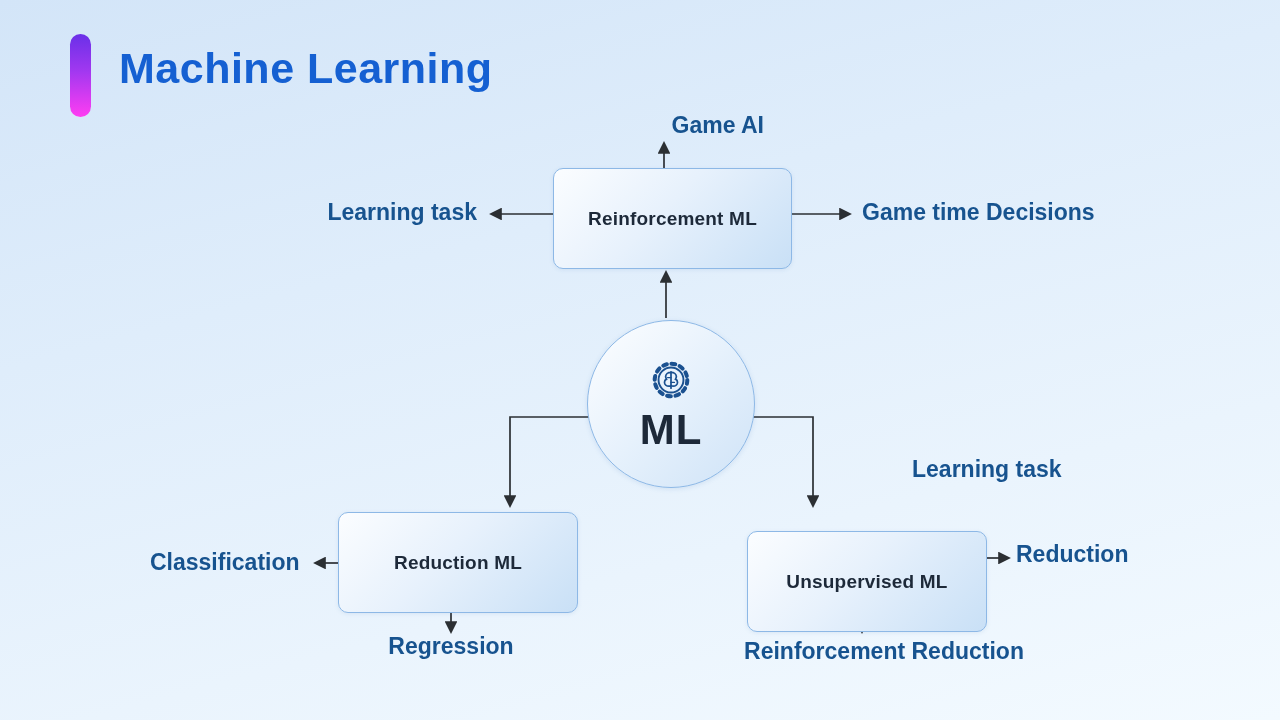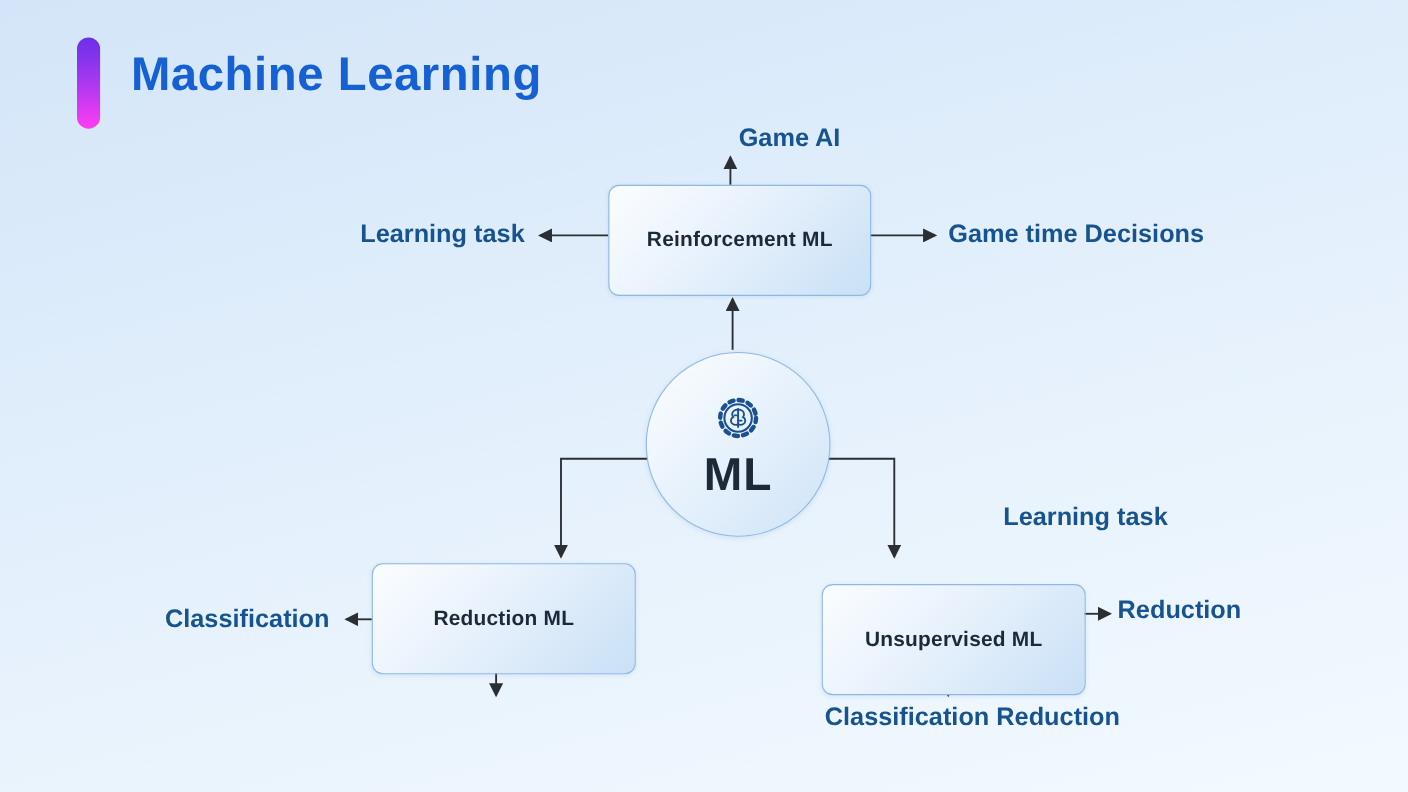--- a/index.html
+++ b/index.html
@@ -113,17 +113,18 @@
     <span class="node-label">Reduction ML</span>
   </div>
   <div class="node node-unsupervised">
     <span class="node-label">Unsupervised ML</span>
   </div>
 
   <div class="edge-label lbl-game-ai">Game AI</div>
   <div class="edge-label lbl-learning-task-top">Learning task</div>
   <div class="edge-label lbl-real-time">Game time Decisions</div>
   <div class="edge-label lbl-classification">Classification</div>
+  <div class="edge-label lbl-regression">Regression</div>
   <div class="edge-label lbl-learning-task-right">Learning task</div>
   <div class="edge-label lbl-clustering">Reduction</div>
-  <div class="edge-label lbl-dim-reduction">Classification Reduction</div>
+  <div class="edge-label lbl-dim-reduction">Reinforcement Reduction</div>
 
 </div>
 
 </body></html>

